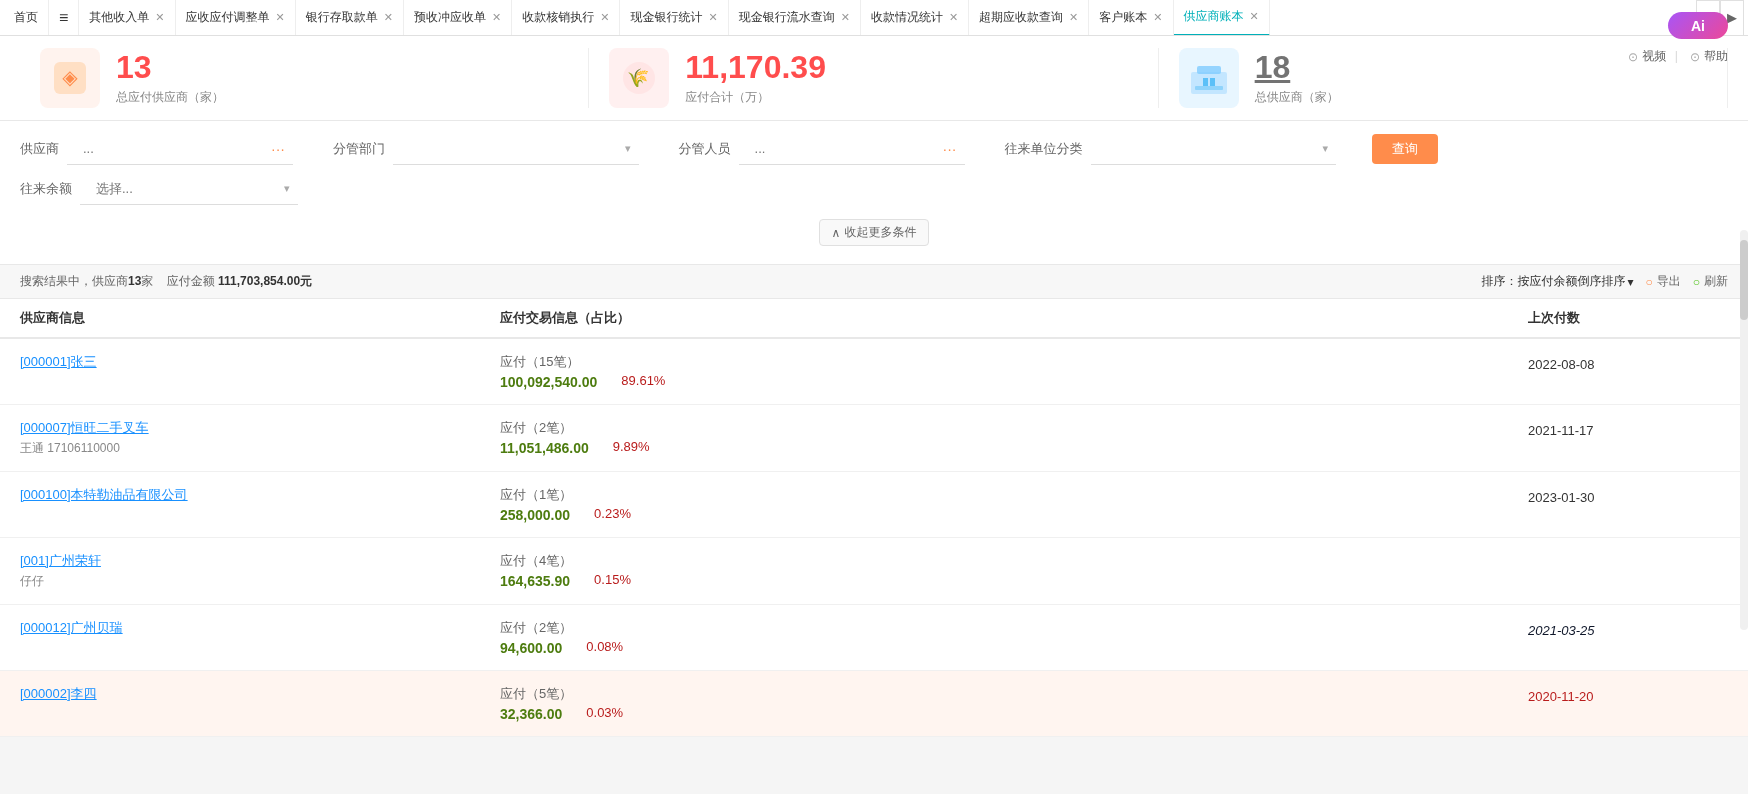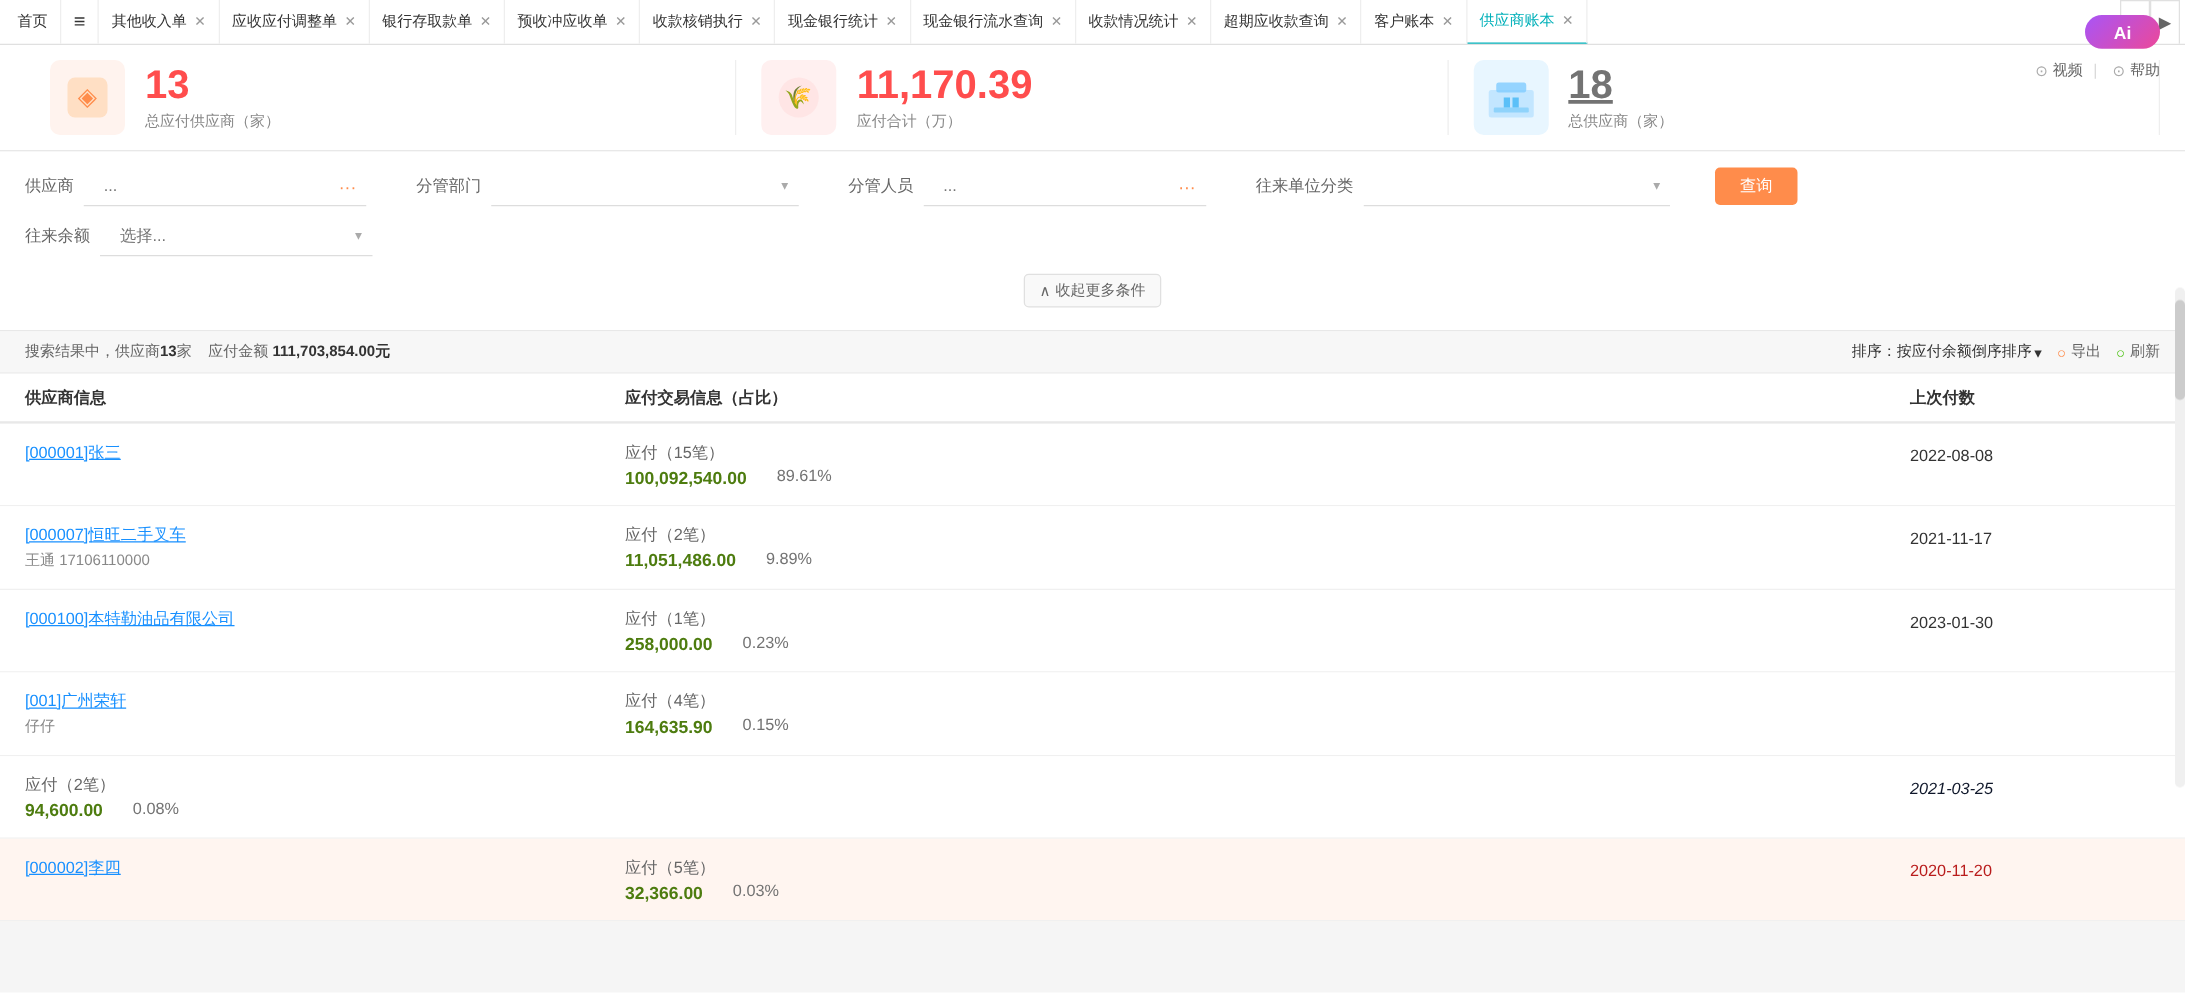--- a/index.html
+++ b/index.html
@@ -107,21 +107,21 @@
     .table-row {
       display: flex; align-items: flex-start; padding: 14px 20px;
       border-bottom: 1px solid #f0f0f0; background: #fff;
     }
     .table-row.highlighted { background: #fff5f0; }
 
     .supplier-link { color: #1890ff; text-decoration: underline; cursor: pointer; font-size: 13px; }
     .supplier-sub { color: #888; font-size: 12px; margin-top: 3px; }
     .payable-count { color: #666; font-size: 13px; }
     .payable-amount { color: #4d7c0f; font-size: 14px; font-weight: bold; cursor: pointer; margin-top: 3px; }
-    .payable-percent { color: #737373; font-size: 13px; margin-left: 16px; }
+    .payable-percent { color: #b91c1c; font-size: 13px; margin-left: 16px; }
 
     .payable-info { display: flex; align-items: center; flex-wrap: wrap; }
     .payable-info .payable-amount { margin-right: 8px; }
 
     .scrollbar-track {
       position: fixed; right: 0; top: 230px; width: 8px; height: 400px;
       background: #f0f0f0; border-radius: 4px;
     }
     .scrollbar-thumb {
       width: 8px; height: 80px; background: #ccc; border-radius: 4px; margin-top: 10px;
@@ -380,20 +380,23 @@
       <div class="payable-count">应付（4笔）</div>
       <div class="payable-info">
         <div class="payable-amount">164,635.90</div>
         <span class="payable-percent">0.15%</span>
       </div>
     </div>
     <div class="col-lastpay" style="color:#333;font-size:13px;padding-top:4px;"></div>
   </div>
 
   <div class="table-row">
+    <div class="col-supplier">
+      <div class="supplier-link">[000012]广州贝瑞</div>
+    </div>
     <div class="col-payable">
       <div class="payable-count">应付（2笔）</div>
       <div class="payable-info">
         <div class="payable-amount">94,600.00</div>
         <span class="payable-percent">0.08%</span>
       </div>
     </div>
     <div class="col-lastpay" style="color:#0f172a;font-size:13px;padding-top:4px;font-style:italic;">2021-03-25</div>
   </div>
 

